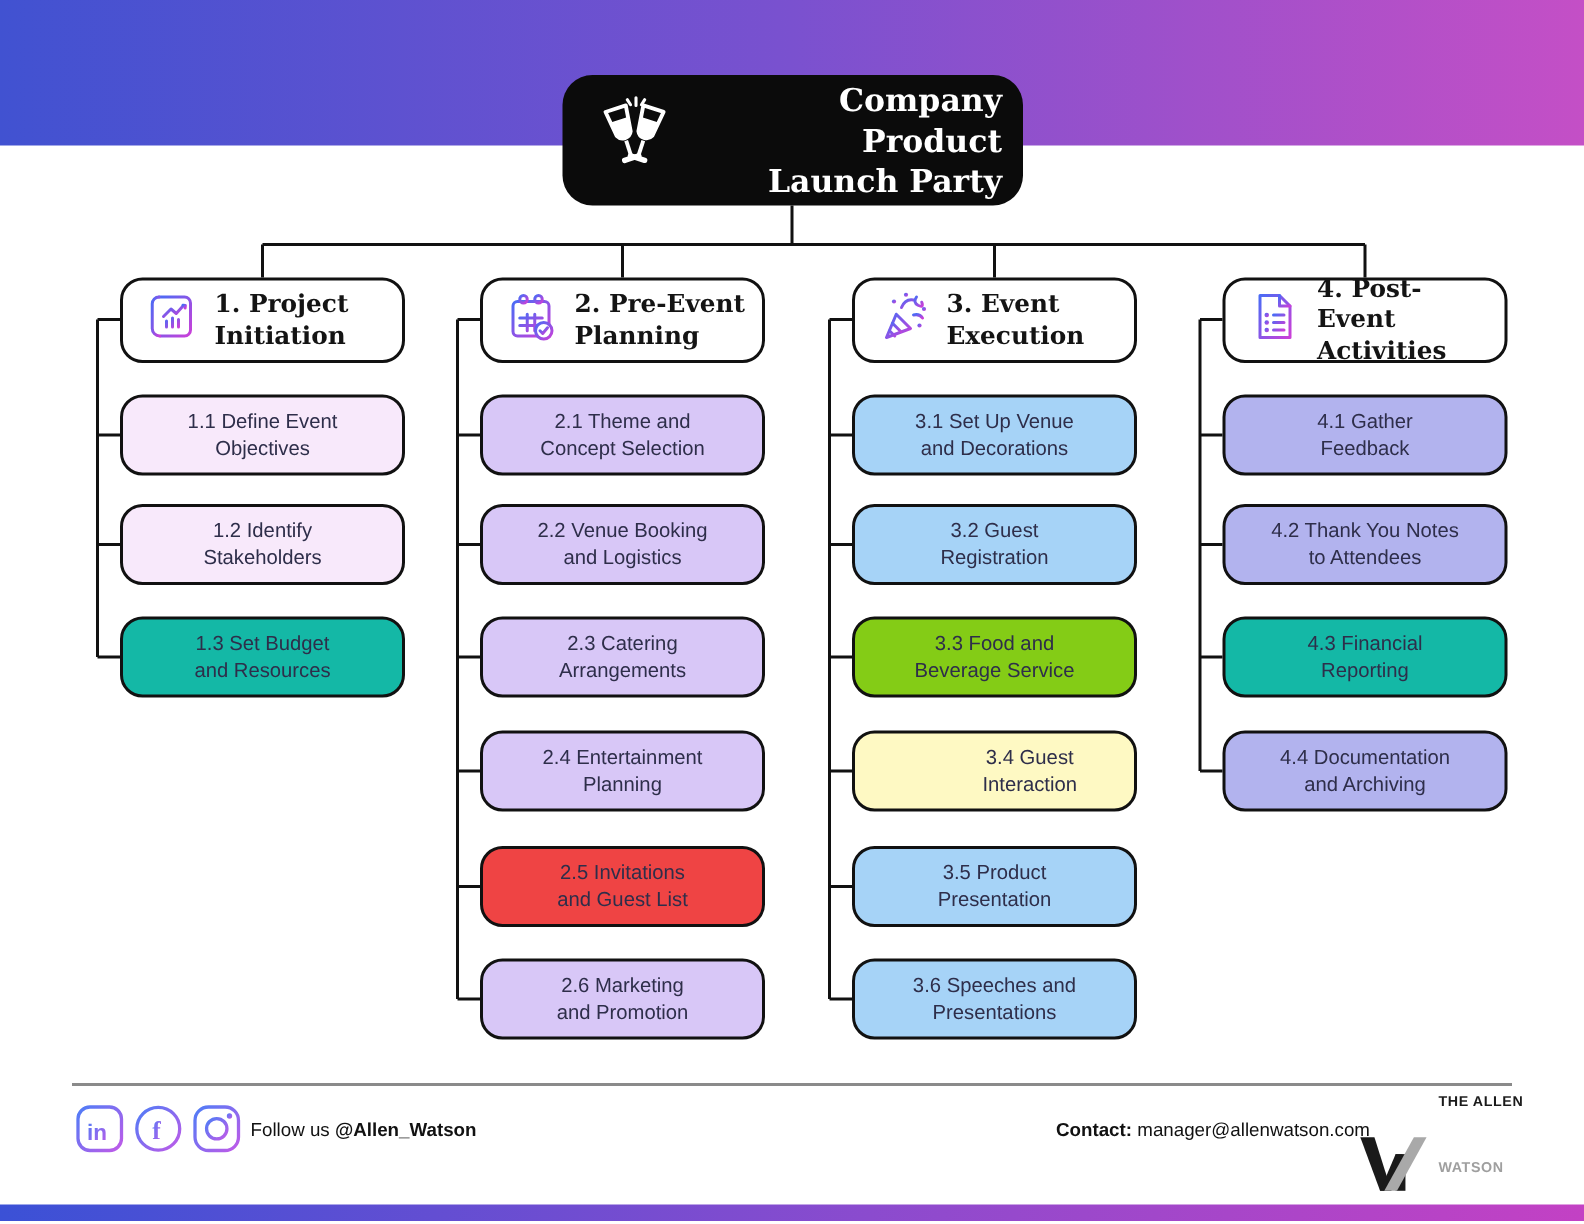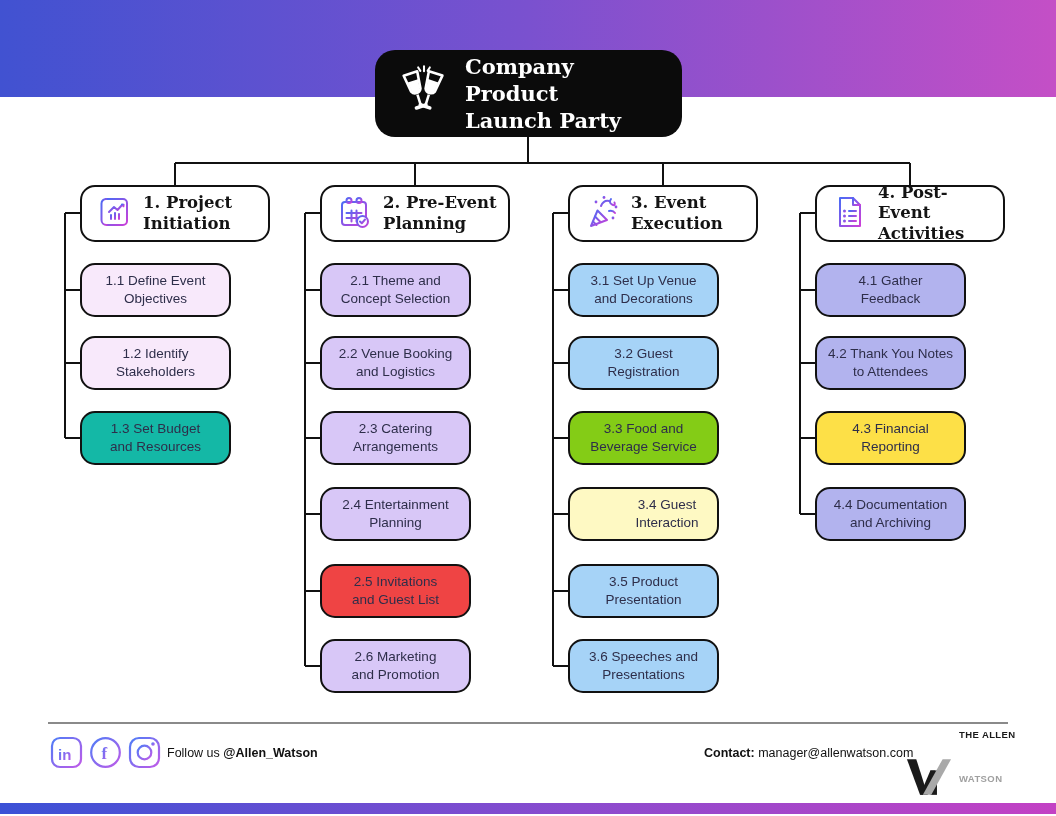--- a/index.html
+++ b/index.html
@@ -8,31 +8,31 @@
 
   .band-top{position:absolute;left:0;top:0;width:1056px;height:97px;
     background:linear-gradient(90deg,#4152d1 0%,#7a51cf 50%,#c44fc6 100%);}
   .band-bottom{position:absolute;left:0;top:803px;width:1056px;height:11px;
     background:linear-gradient(90deg,#3b51d6 0%,#8b4bce 55%,#c341c4 100%);}
 
   .title-box{position:absolute;left:375px;top:50px;width:307px;height:87px;
     background:#0b0b0b;border-radius:20px;display:flex;align-items:center;
     box-sizing:border-box;padding:0 14px 0 18px;z-index:2;}
   .title-text{color:#ffffff;font-family:"DejaVu Serif", serif;font-weight:bold;
-    font-size:21px;line-height:1.3;margin-left:10px;}
+    font-size:21px;line-height:1.3;margin-left:10px;text-align:right;}
 
   svg.lines{position:absolute;left:0;top:0;z-index:1;}
 
   .hdr{position:absolute;top:185px;width:190px;height:57px;background:#ffffff;
     border:2px solid #111;border-radius:15px;box-sizing:border-box;
     display:flex;align-items:center;padding:0 6px 0 12px;z-index:2;}
   .hdr-text{font-family:"DejaVu Serif", serif;font-weight:bold;font-size:16.5px;
     line-height:1.22;color:#141414;margin-left:9px;}
 
-  .item{position:absolute;width:151px;height:54px;border:2px solid #111;
+  .item{position:absolute;width:190px;height:54px;border:2px solid #111;
     border-radius:15px;box-sizing:border-box;display:flex;flex-direction:column;
     align-items:center;justify-content:center;text-align:center;
     font-size:13.5px;line-height:1.3;color:#2e2e4a;z-index:2;}
 
   .c0{left:80px}.c1{left:320px}.c2{left:568px}.c3{left:815px}
   .r0{top:263px}.r1{top:336px}.r2{top:411px}.r3{top:487px}.r4{top:564px}.r5{top:639px}
 
   .divider{position:absolute;left:48px;top:722px;width:960px;height:2px;background:#8a8a8a;}
 
   .social-row{position:absolute;left:50px;top:736px;display:flex;gap:6px;align-items:center;}
@@ -260,21 +260,21 @@
   </div>
 
 <div class="item c3 r0" style="background: rgb(178, 179, 238);">
     <span>4.1 Gather</span>
     <span>Feedback</span>
   </div>
 <div class="item c3 r1" style="background: rgb(178, 179, 238);">
     <span>4.2 Thank You Notes</span>
     <span>to Attendees</span>
   </div>
-<div class="item c3 r2" style="background: #fde047;">
+<div class="item c3 r2" style="background: #14b8a6;">
     <span>4.3 Financial</span>
     <span>Reporting</span>
   </div>
 <div class="item c3 r3" style="background: rgb(178, 179, 238);">
     <span>4.4 Documentation</span>
     <span>and Archiving</span>
   </div>
 
 <div class="divider"></div>
 

